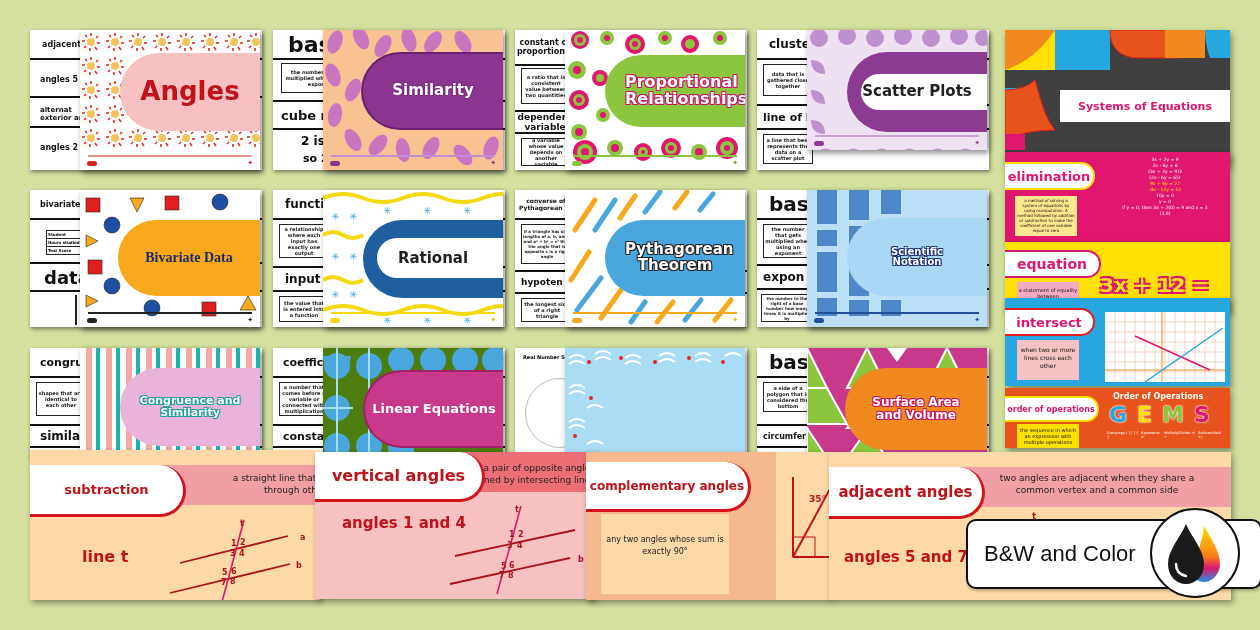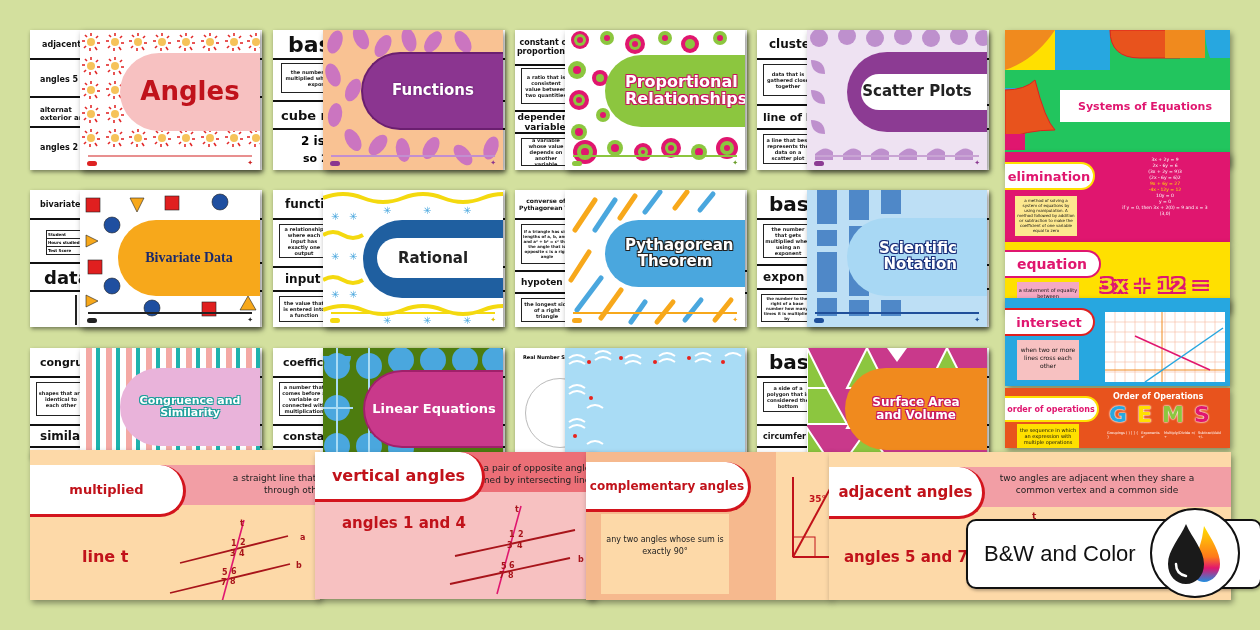--- a/index.html
+++ b/index.html
@@ -103,21 +103,21 @@
       <ellipse cx="12" cy="85" rx="7" ry="12" transform="rotate(10 12 85)"></ellipse>
         <ellipse cx="30" cy="110" rx="7" ry="12" transform="rotate(-30 30 110)"></ellipse>
       <ellipse cx="55" cy="115" rx="7" ry="12" transform="rotate(40 55 115)"></ellipse>
         <ellipse cx="80" cy="120" rx="7" ry="12" transform="rotate(-10 80 120)"></ellipse>
       <ellipse cx="108" cy="118" rx="7" ry="12" transform="rotate(30 108 118)"></ellipse>
         <ellipse cx="140" cy="125" rx="7" ry="12" transform="rotate(-40 140 125)"></ellipse>
       <ellipse cx="168" cy="118" rx="7" ry="12" transform="rotate(20 168 118)"></ellipse>
     </g>
   </svg>
   <div class="pill" style="left:38px;top:22px;width:142px;height:78px;background:#8b3590;border:2px solid #6b1f70;border-right:none;">
-    <span class="outline-text" style="font-size:15px;text-shadow:0 0 2px #5a1460;">Functions</span>
+    <span class="outline-text" style="font-size:15px;text-shadow:0 0 2px #5a1460;">Similarity</span>
   </div>
   <div class="footline" style="background:#c28fd0;"></div>
   <div class="foot-logo" style="background:#8b3590;"></div>
   <div class="foot-mark" style="color:#8b3590;">✦</div>
 </div>
 
 <div class="wordcard" style="left:515px;top:30px;width:232px;height:140px;">
   <div class="wc-row" style="top:0;height:36px;font-size:8px;white-space:normal;width:60px;text-align:center;">constant of proportional</div>
   <div class="wc-def" style="left:6px;top:38px;width:50px;height:36px;">a ratio that is consistent value between two quantities</div>
   <div class="wc-row" style="top:80px;height:24px;font-size:9px;white-space:normal;width:60px;text-align:center;border-top:2px solid #111;">dependent variable</div>
@@ -176,21 +176,21 @@
   <div class="foot-logo" style="background:#8cc63f;"></div>
   <div class="foot-mark" style="color:#6a9e2a;">✦</div>
 </div>
 
 <div class="wordcard" style="left:757px;top:30px;width:232px;height:140px;">
   <div class="wc-row" style="top:0;height:30px;font-size:12px;justify-content:flex-start;padding-left:12px;">cluster</div>
   <div class="wc-def" style="left:6px;top:34px;width:50px;height:32px;">data that is gathered close together</div>
   <div class="wc-row" style="top:74px;height:26px;font-size:11px;justify-content:flex-start;padding-left:6px;border-top:2px solid #111;">line of be</div>
   <div class="wc-def" style="left:6px;top:104px;width:50px;height:30px;">a line that best represents the data on a scatter plot</div>
 </div>
-<div class="cover" style="left:807px;top:30px;width:180px;height:140px;background:#eee2f2;">
+<div class="cover" style="left:807px;top:30px;width:180px;height:120px;background:#eee2f2;">
   <svg class="abs" style="left:0;top:0" width="180" height="140">
     <g fill="#b37cc5" opacity=".8">
       <circle cx="12" cy="8" r="9"></circle>
         <circle cx="40" cy="6" r="9"></circle>
         <circle cx="68" cy="8" r="9"></circle>
         <circle cx="96" cy="6" r="9"></circle>
         <circle cx="124" cy="8" r="9"></circle>
         <circle cx="152" cy="6" r="9"></circle>
         <circle cx="176" cy="8" r="8"></circle>
       <path d="M4 30 q14 0 14 14 q-14 0 -14 -14z"></path>
@@ -299,21 +299,21 @@
         <line x1="135" y1="20" x2="148" y2="4" stroke="#4aa7de"></line>
       <line x1="6" y1="90" x2="24" y2="62" stroke="#f7a81b"></line>
         <line x1="12" y1="120" x2="36" y2="88" stroke="#4aa7de"></line>
       <line x1="36" y1="128" x2="56" y2="100" stroke="#f7a81b"></line>
         <line x1="66" y1="132" x2="80" y2="112" stroke="#4aa7de"></line>
       <line x1="92" y1="132" x2="108" y2="112" stroke="#f7a81b"></line>
         <line x1="120" y1="130" x2="136" y2="110" stroke="#4aa7de"></line>
       <line x1="150" y1="130" x2="166" y2="110" stroke="#f7a81b"></line>
     </g>
   </svg>
-  <div class="pill" style="left:40px;top:30px;width:140px;height:67px;background:#4aa7de;">
+  <div class="pill" style="left:40px;top:30px;width:140px;height:76px;background:#4aa7de;">
     <span class="outline-text" style="font-size:15px;width:100px;">Pythagorean Theorem</span>
   </div>
   <div class="footline" style="background:#f7a81b;"></div>
   <div class="foot-logo" style="background:#f7a81b;"></div>
   <div class="foot-mark" style="color:#f7a81b;">✦</div>
 </div>
 
 <div class="wordcard" style="left:757px;top:190px;width:232px;height:137px;">
   <div class="wc-row" style="top:0;height:30px;font-size:20px;justify-content:flex-start;padding-left:12px;">bas</div>
   <div class="wc-def" style="left:6px;top:34px;width:50px;height:34px;">the number that gets multiplied when using an exponent</div>
@@ -328,21 +328,21 @@
         <rect x="10" y="62" width="20" height="40"></rect>
         <rect x="10" y="108" width="20" height="18"></rect>
       <rect x="42" y="0" width="20" height="30"></rect>
         <rect x="42" y="36" width="20" height="70"></rect>
         <rect x="42" y="110" width="20" height="16"></rect>
       <rect x="74" y="0" width="20" height="24"></rect>
         <rect x="74" y="110" width="20" height="16"></rect>
     </g>
   </svg>
   <div class="pill" style="left:40px;top:28px;width:140px;height:78px;background:#a8d8f4;">
-    <span class="outline-navy" style="font-size:15px;width:80px;text-align:right;">Scientific Notation</span>
+    <span class="outline-navy" style="font-size:10px;width:80px;">Scientific Notation</span>
   </div>
   <div class="footline" style="background:#1f4f9a;"></div>
   <div class="foot-logo" style="background:#1f4f9a;"></div>
   <div class="foot-mark" style="color:#1f4f9a;">✦</div>
 </div>
 
 <div class="wordcard" style="left:30px;top:348px;width:232px;height:110px;">
   <div class="wc-row" style="top:0;height:30px;font-size:11px;justify-content:flex-start;padding-left:10px;">congrue</div>
   <div class="wc-def" style="left:6px;top:34px;width:50px;height:34px;">shapes that are identical to each other</div>
   <div class="wc-row" style="top:76px;height:24px;font-size:12px;justify-content:flex-start;padding-left:10px;border-top:2px solid #111;">simila</div>
@@ -439,21 +439,21 @@
     </g>
     <g fill="#fff">
         <path d="M80 0 l20 0 l-10 14z"></path>
       </g>
   </svg>
   <div class="pill" style="left:38px;top:20px;width:142px;height:82px;background:#f08a1e;">
     <span class="outline-pink" style="font-size:12px;width:90px;">Surface Area and Volume</span>
   </div>
 </div>
 
-<div class="vocab" style="left:1005px;top:30px;width:225px;height:136px;background:#22c55e;">
+<div class="vocab" style="left:1005px;top:30px;width:225px;height:136px;background:#404040;">
   <svg class="abs" style="left:0;top:0" width="225" height="120">
     <rect x="0" y="0" width="50" height="40" fill="#f08a1e"></rect>
     <path d="M0 40 q30 -10 50 -40 v40z" fill="#ffe000"></path>
     <rect x="50" y="0" width="55" height="40" fill="#27a7e0"></rect>
     <path d="M105 0 h70 v28 h-40 q-30 0 -30 -28z" fill="#e8531d" stroke="#e01f1f"></path>
     <rect x="160" y="0" width="40" height="28" fill="#f08a1e"></rect>
     <path d="M200 0 h25 v28 h-20 q-5 -14 -5 -28z" fill="#27a7e0"></path>
     <rect x="0" y="58" width="18" height="62" fill="#27a7e0"></rect>
     <path d="M0 60 q20 0 30 -10 q10 40 20 50 q-30 0 -50 10z" fill="#e8531d" stroke="#e01f1f"></path>
     <rect x="0" y="104" width="20" height="16" fill="#e0166f"></rect>
@@ -531,21 +531,21 @@
     <span>Groupings ( ) [ ] { }</span>
       <span>Exponents x²</span>
       <span>Multiply/Divide ×/÷</span>
       <span>Subtract/Add +/-</span>
   </div>
 </div>
 
 <div class="vocab" style="left:30px;top:450px;width:290px;height:150px;background:#fdd9a8;">
   <div class="abs" style="left:0;right:0;top:15px;height:40px;background:#f29ea5;"></div>
   <div class="abs" style="left:170px;top:22px;width:150px;font-size:9px;line-height:12px;text-align:right;color:#222;">a straight line that passes through other lines</div>
-  <div class="vtag" style="left:0;top:15px;width:156px;height:52px;font-size:13px;">multiplied</div>
+  <div class="vtag" style="left:0;top:15px;width:156px;height:52px;font-size:13px;">subtraction</div>
   <div class="abs" style="left:52px;top:97px;font-size:16px;font-weight:bold;color:#c1121a;">line t</div>
   <svg class="abs" style="left:130px;top:68px;" width="160" height="84">
     <g stroke="#a8141a" stroke-width="1.8">
       <line x1="20" y1="45" x2="128" y2="18"></line>
         <line x1="10" y1="75" x2="130" y2="46"></line>
     </g>
     <line x1="84" y1="2" x2="62" y2="84" stroke="#e0166f" stroke-width="1.6"></line>
     <g fill="#a8141a" font-size="8" font-weight="bold">
         <text x="80" y="8">t</text>
         <text x="140" y="22">a</text>

